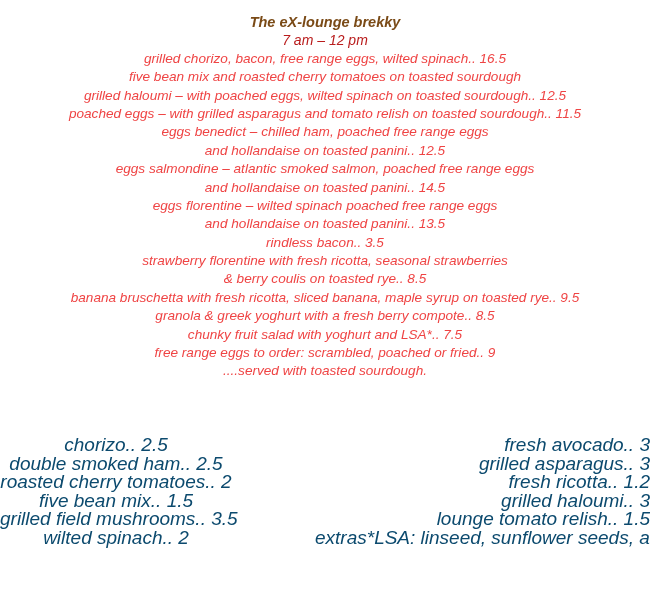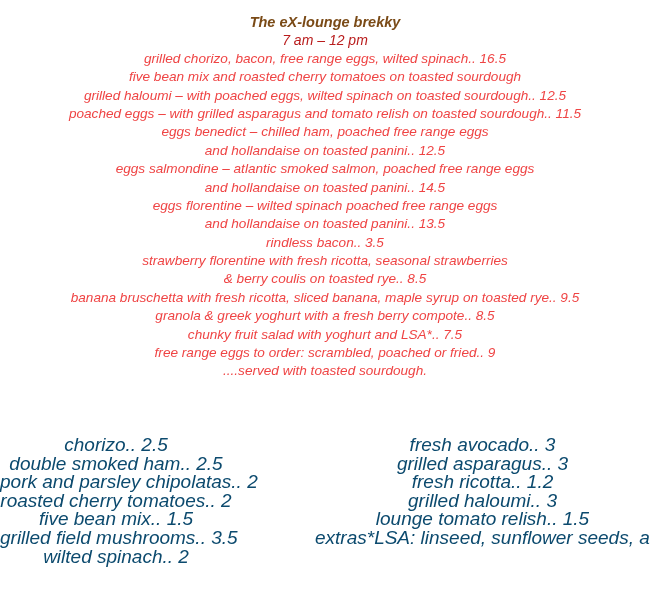--- a/index.html
+++ b/index.html
@@ -56,21 +56,21 @@
       left: 0;
       top: 0;
       width: 232px;
       text-align: center;
     }
     .sides-right {
       position: absolute;
       left: 315px;
       top: 0;
       width: 335px;
-      text-align: center;
+      text-align: right;
     }
     .side-line {
       font-size: 19px;
       color: #0c4a6e;
       line-height: 18.6px;
       height: 18.6px;
       white-space: nowrap;
     }
   </style>
 </head>
@@ -98,21 +98,20 @@
     <div class="item-line">chunky fruit salad with yoghurt and LSA*.. 7.5</div>
     <div class="item-line">free range eggs to order: scrambled, poached or fried.. 9</div>
     <div class="item-line">....served with toasted sourdough.</div>
   </div>
 </div>
 
 <div class="sides">
   <div class="sides-left">
     <div class="side-line">chorizo.. 2.5</div>
     <div class="side-line">double smoked ham.. 2.5</div>
-    <div class="side-line">pork and parsley chipolatas.. 2</div>
     <div class="side-line">roasted cherry tomatoes.. 2</div>
     <div class="side-line">five bean mix.. 1.5</div>
     <div class="side-line">grilled field mushrooms.. 3.5</div>
     <div class="side-line">wilted spinach.. 2</div>
   </div>
   <div class="sides-right">
     <div class="side-line">fresh avocado.. 3</div>
     <div class="side-line">grilled asparagus.. 3</div>
     <div class="side-line">fresh ricotta.. 1.2</div>
     <div class="side-line">grilled haloumi.. 3</div>

